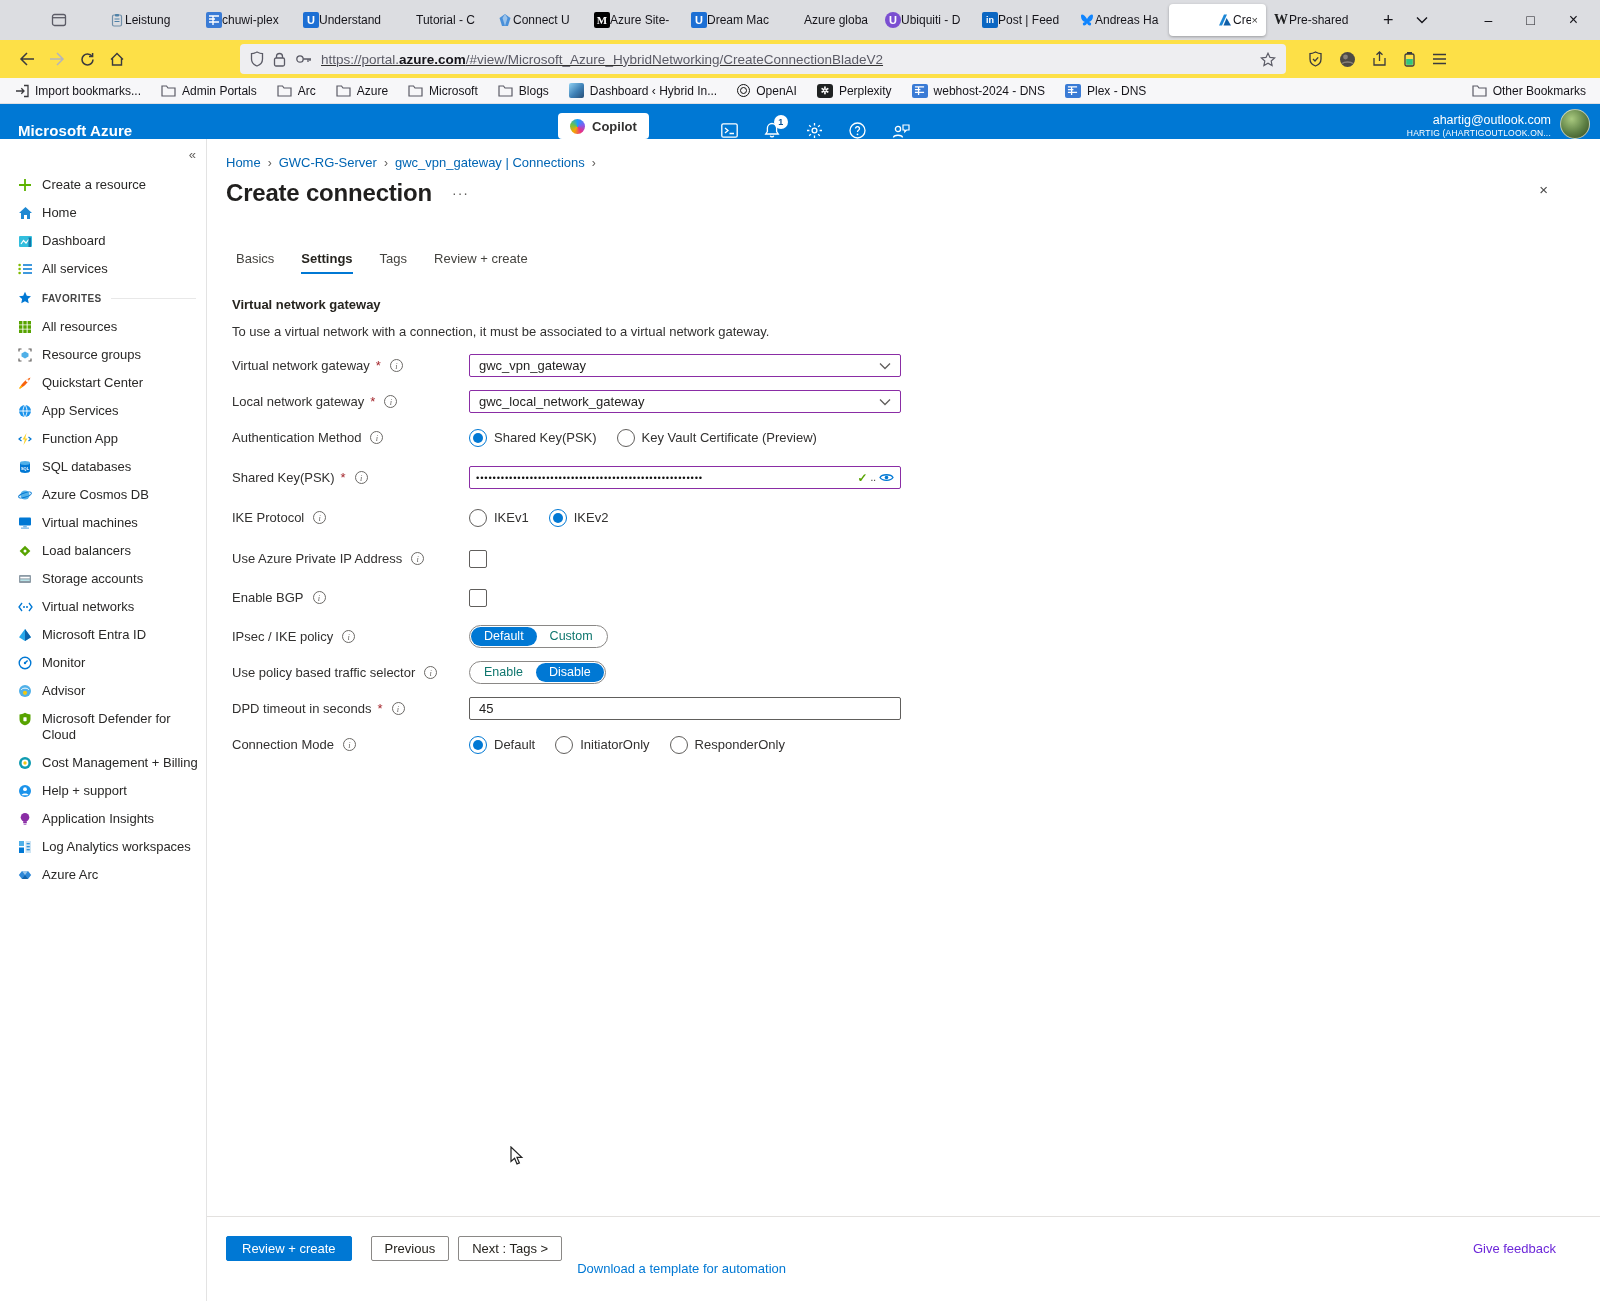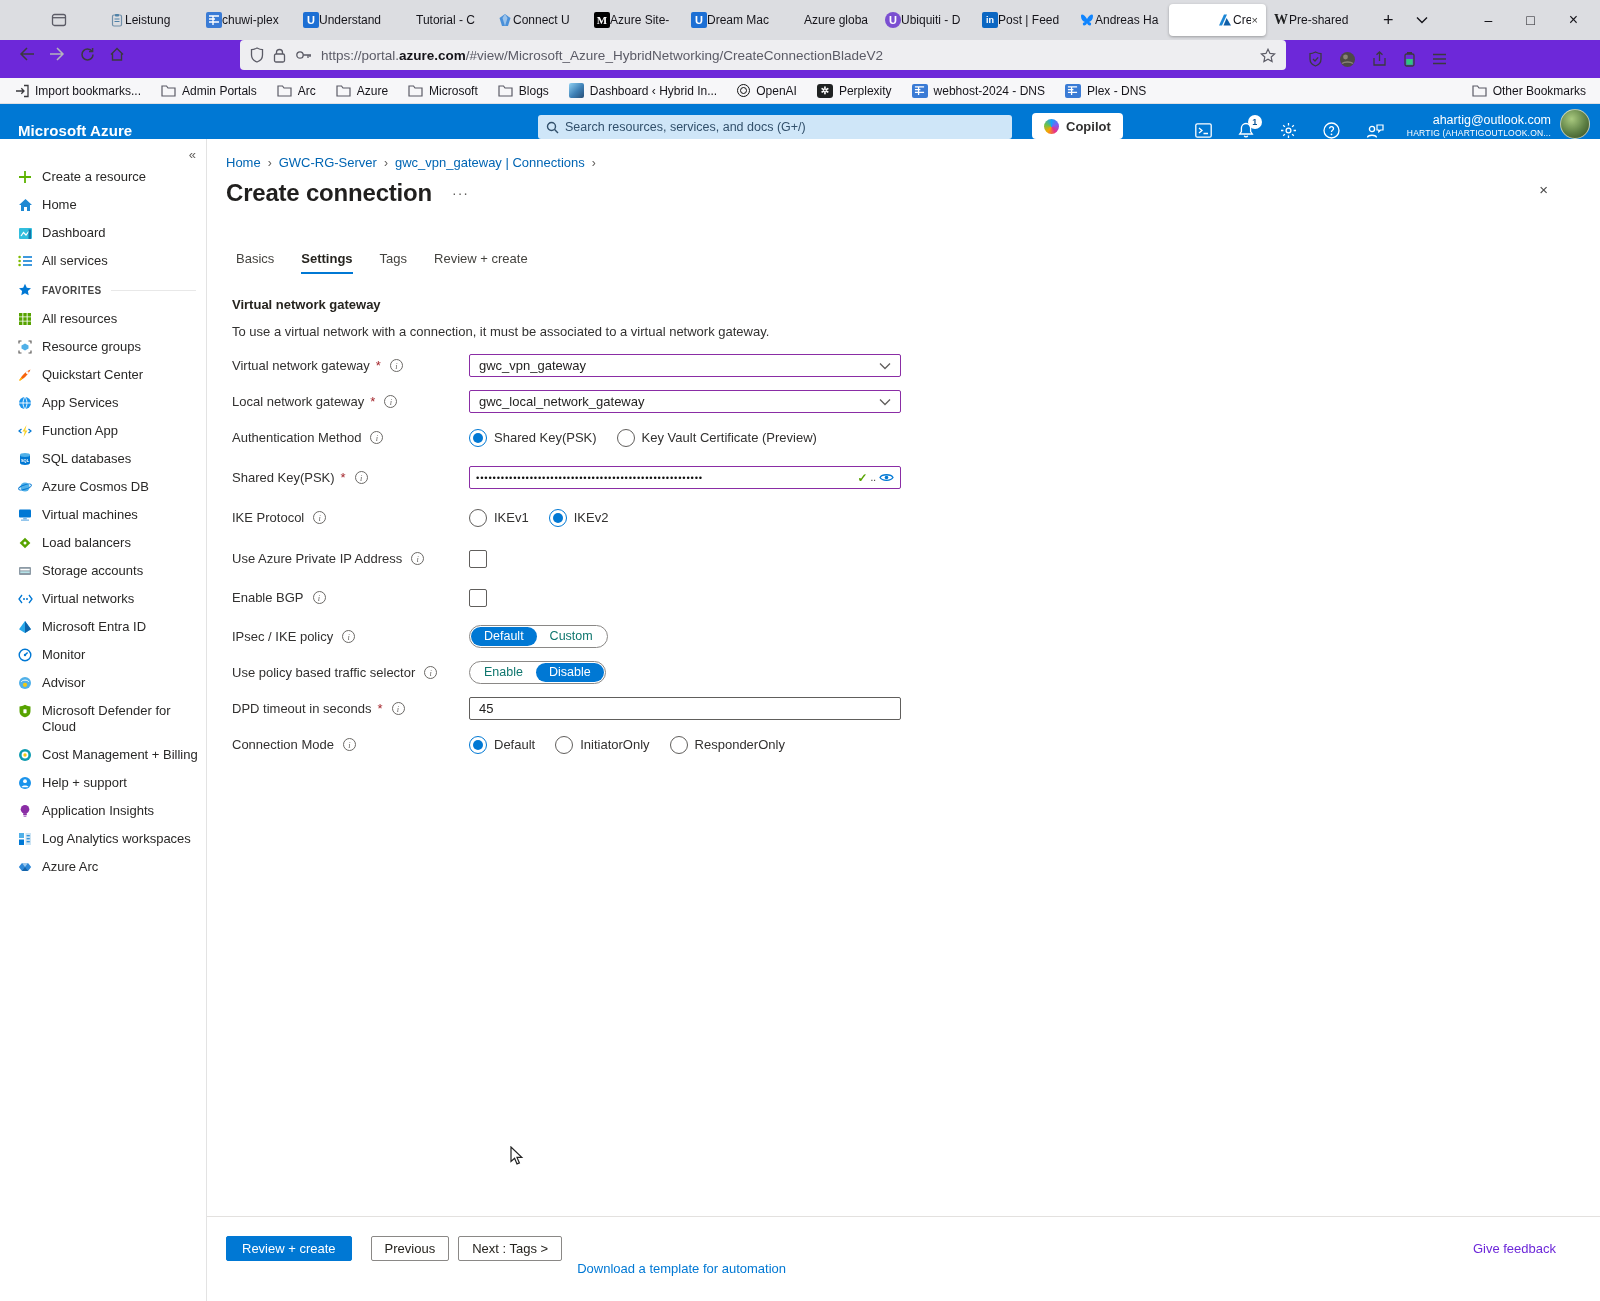--- a/index.html
+++ b/index.html
@@ -28,21 +28,21 @@
   .fav-li { background:#0a66c2; color:#fff; font-size:9px; }
   .fav-wiki { background:transparent; color:#202122; font-family:"Liberation Serif",serif; font-size:14px; }
   .fav-plex { background:#3a7bd5; }
   .fav-ubnt { background:#7b4fd1; color:#fff; border-radius:50%; }
   .fav-perp { background:#1f2222; color:#fff; border-radius:3px; }
   .newtab { font-size:18px; color:#15141a; margin-left:14px; padding:0 6px; }
   .tabsmenu { margin-left:16px; }
   .winctl { margin-left:auto; display:flex; align-items:center; gap:34px; padding-right:22px; font-size:14px; color:#15141a; }
 
   
-  .toolbar { height:38px; background:#6d28d9; display:flex; padding:0 12px; }
+  .toolbar { height:38px; background:#fde047; display:flex; align-items:center; padding:0 12px;text-decoration:underline; }
   .navbtn { width:30px; height:28px; display:flex; align-items:center; justify-content:center; border-radius:4px; }
   .urlbar { flex:0 0 1046px; height:30px; background:#eeeef1; border-radius:4px; margin-left:108px; display:flex; align-items:center; padding:0 10px; gap:9px; }
   .urltext { flex:1; font-size:13.5px; color:#5b5b66; white-space:nowrap; overflow:hidden; }
   .urltext b { color:#15141a; font-weight:bold; }
   .tb-right { display:flex; align-items:center; gap:16px; margin-left:22px; }
 
   
   .bookmarks { height:26px; background:#f7f7f9; border-bottom:1px solid #e0e0e3; display:flex; align-items:center; padding:0 14px; gap:20px; font-size:12px; color:#15141a; }
   .bm { display:flex; align-items:center; gap:6px; white-space:nowrap; }
   .bm-spacer { flex:1; }
@@ -64,21 +64,21 @@
   .azbadge { position:absolute; top:-7px; right:-8px; width:14px; height:14px; border-radius:50%; background:#fff; color:#0b5394; font-size:9px; font-weight:bold; display:flex; align-items:center; justify-content:center; }
   .azacct { margin-left:auto; text-align:right; line-height:1.25; }
   .azacct .em { font-size:12.5px; }
   .azacct .tn { font-size:8.5px; letter-spacing:.2px; }
   .avatar { width:30px; height:30px; border-radius:50%; margin-left:9px; background:radial-gradient(circle at 38% 32%, #a9c97f, #5d7f44 55%, #33491f); border:1px solid rgba(255,255,255,.6); }
 
   
   .workspace { display:flex; height:1162px; position:relative; }
   .sidebar { width:207px; border-right:1px solid #e3e3e3; padding-top:8px; position:relative; background:#fff; }
   .collapse { position:absolute; top:8px; right:10px; color:#605e5c; font-size:13px; }
-  .sideitems { margin-top:16px; }
+  .sideitems { margin-top:24px; }
   .sitem { display:flex; align-items:flex-start; gap:9px; padding:6px 8px 6px 17px; font-size:13px; color:#292827; line-height:16px; }
   .si { width:16px; height:16px; flex:0 0 16px; display:flex; align-items:center; justify-content:center; margin-top:0; }
   .favhdr { display:flex; align-items:center; gap:9px; padding:7px 8px 7px 17px; }
   .favhdr .t { font-size:10px; font-weight:bold; letter-spacing:.4px; color:#444; }
   .favline { flex:1; height:1px; background:#e8e8e8; margin-right:2px; }
 
   
   .main { flex:1; position:relative; background:#fff; }
   .breadcrumb { padding:16px 0 0 19px; font-size:13px; color:#605e5c; }
   .crumb { color:#0065b3; }
@@ -403,29 +403,20 @@
         <svg width="15" height="13" viewBox="0 0 15 13">
           <path d="M1 2h4.5L7 4h7v8H1Z" fill="none" stroke="#5b5b66" stroke-width="1.2"></path>
         </svg>
       </span>
       <span>Other Bookmarks</span>
     </span>
 </div>
 
 <div class="azbar">
   <span class="azbrand">Microsoft Azure</span>
-  <div class="azsearch">
-    <span>
-        <svg width="13" height="13" viewBox="0 0 13 13">
-          <circle cx="5.5" cy="5.5" r="4" fill="none" stroke="#32506b" stroke-width="1.4"></circle>
-          <path d="M8.6 8.6 12 12" stroke="#32506b" stroke-width="1.4"></path>
-        </svg>
-      </span>
-    <input placeholder="Search resources, services, and docs (G+/)" style="">
-  </div>
   <div class="copilot">
     <span class="cplogo"></span>
     <span>Copilot</span>
   </div>
   <div class="azicons">
     <span class="azic">
         <svg width="17" height="15" viewBox="0 0 17 15">
           <rect x=".8" y=".8" width="15.4" height="13.4" rx="1.5" fill="none" stroke="#fff" stroke-width="1.3"></rect>
           <path d="M4 5l3 2.5L4 10M8.5 10.5H13" fill="none" stroke="#fff" stroke-width="1.3"></path>
         </svg>

